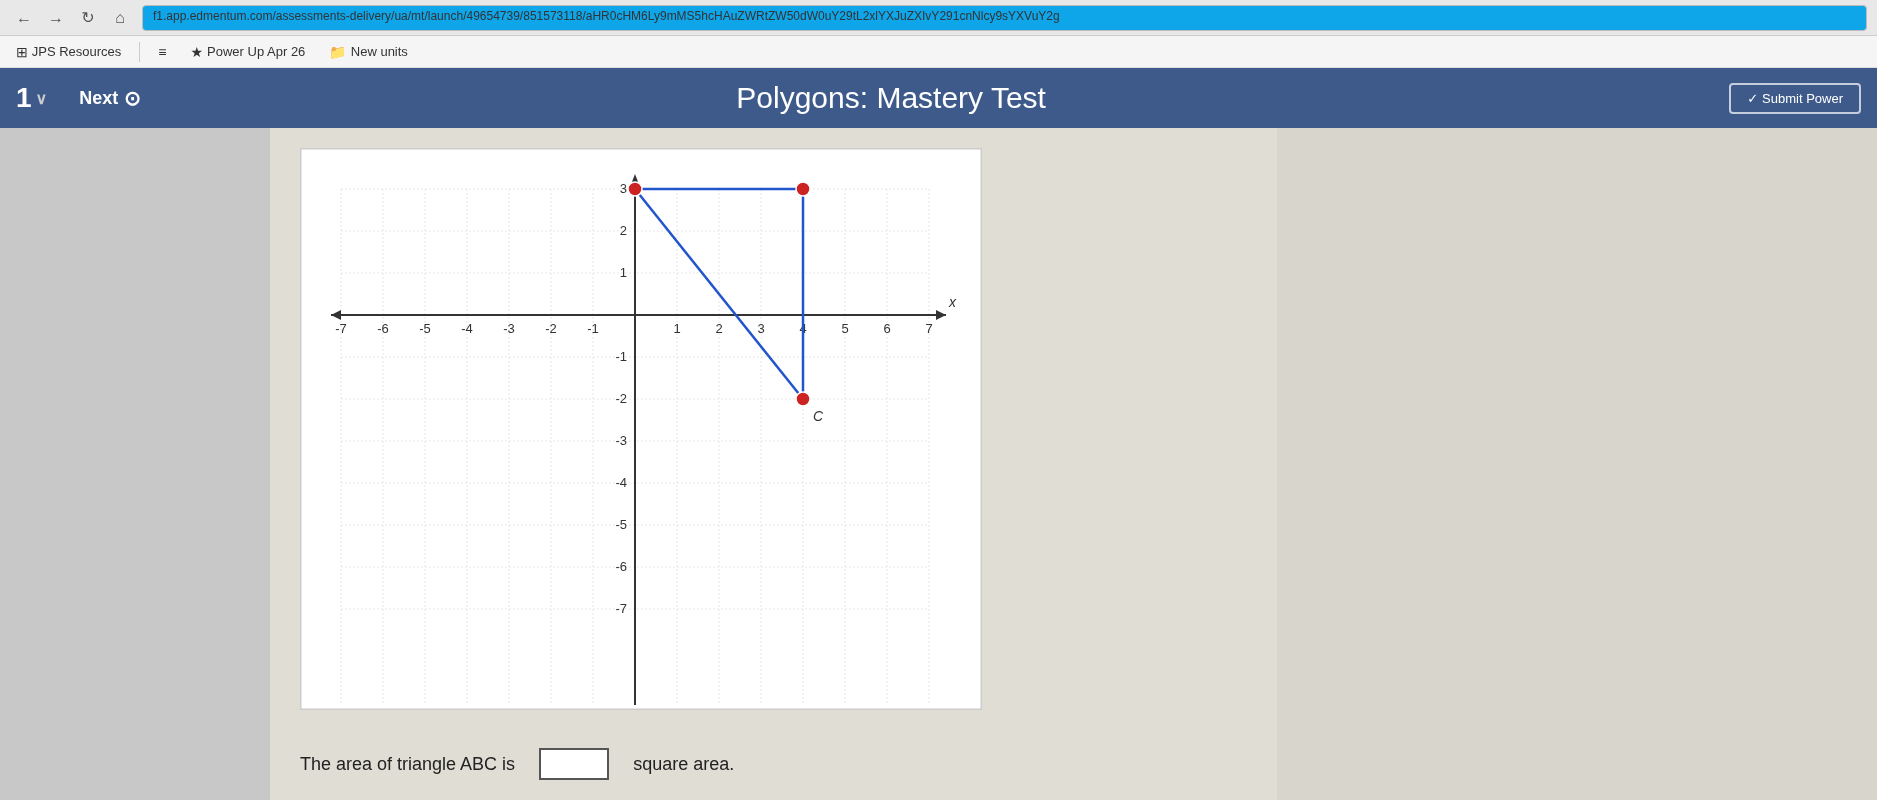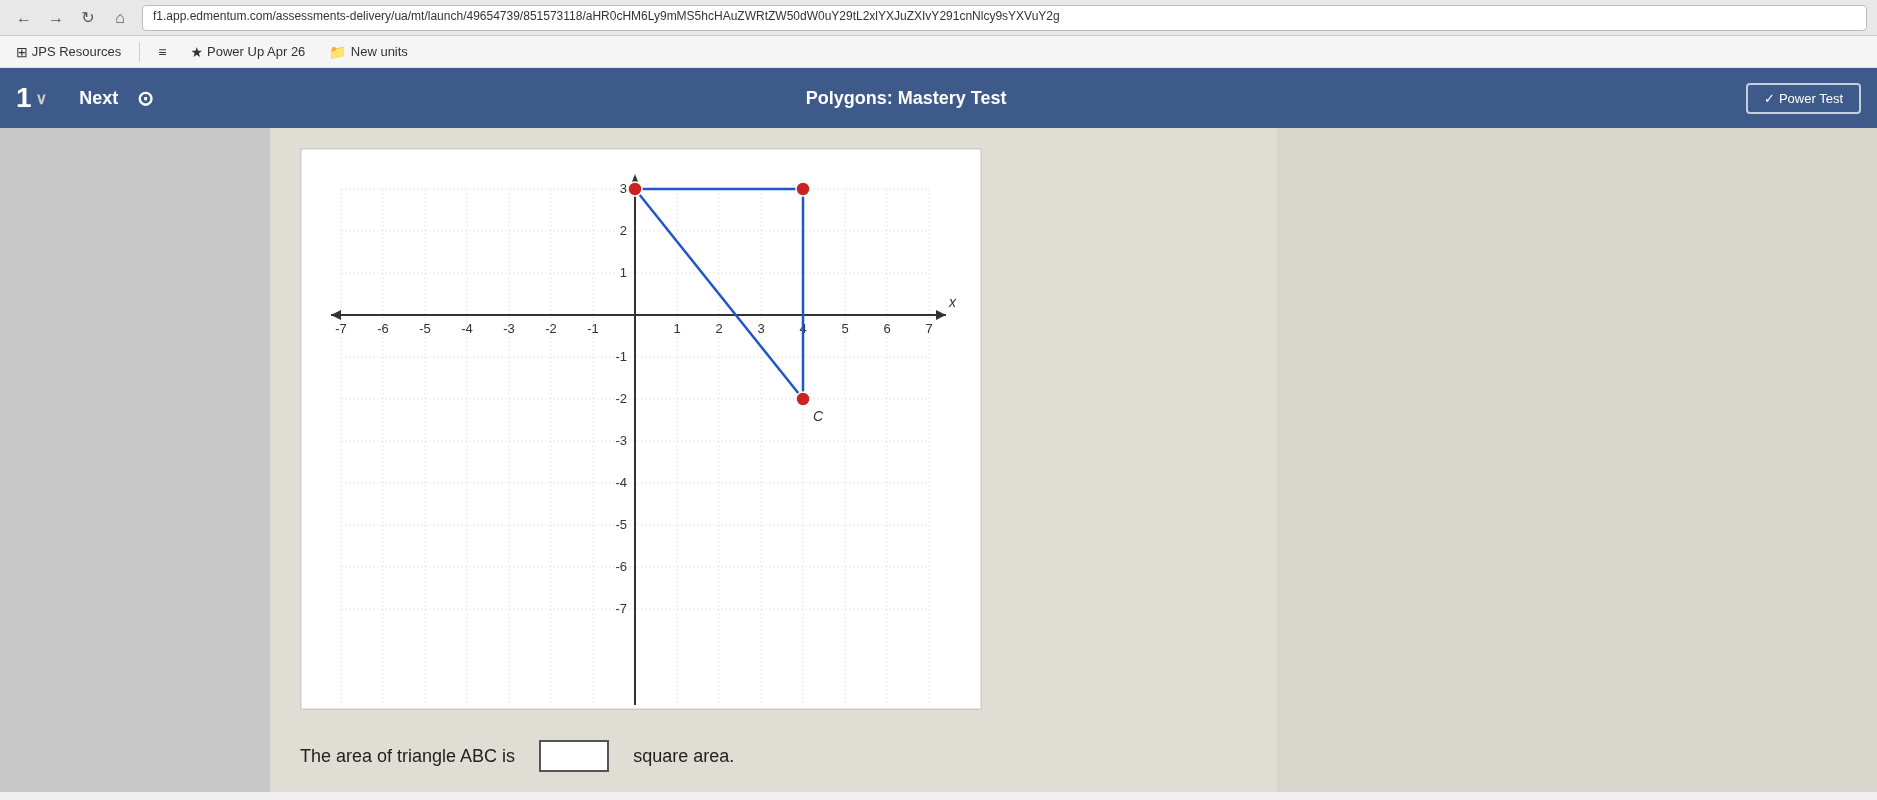--- a/index.html
+++ b/index.html
@@ -17,21 +17,21 @@
     }
     .nav-buttons { display: flex; gap: 4px; align-items: center; }
     .nav-btn {
       width: 28px; height: 28px;
       background: none; border: none; cursor: pointer;
       font-size: 16px; color: #555;
       display: flex; align-items: center; justify-content: center;
     }
     .url-bar {
       flex: 1;
-      background: #ffffff;
+      background: #0ea5e9;
       border: 1px solid #bbb;
       border-radius: 4px;
       padding: 3px 10px;
       font-size: 12px;
       color: #333;
       height: 26px;
     }
 
     
     .bookmarks-bar {
@@ -67,36 +67,36 @@
       font-weight: bold;
       color: white;
       display: flex;
       align-items: center;
       gap: 4px;
     }
     .chevron-down { font-size: 16px; color: #ccc; }
     .next-btn {
       display: flex;
       align-items: center;
-      gap: 19px;
+      gap: 6px;
       background: none;
       border: none;
       color: white;
       font-size: 18px;
       font-weight: bold;
       cursor: pointer;
       margin-left: 20px;
       padding: 6px 12px;
     }
     .next-icon { font-size: 20px; }
     .page-title {
       flex: 1;
       text-align: center;
-      font-size: 18px;
-      font-weight: bold;
+      font-size: 30px;
+      font-weight: normal;
       color: white;
       margin-left: -100px;
     }
     .submit-btn {
       background: none;
       border: 2px solid rgba(255,255,255,0.7);
       color: white;
       padding: 6px 16px;
       border-radius: 4px;
       font-size: 13px;
@@ -136,21 +136,21 @@
       position: relative;
     }
 
     
     .question-text {
       font-size: 18px;
       color: #222;
       display: flex;
       align-items: center;
       gap: 24px;
-      margin-top: 10px;
+      margin-top: 18px;
     }
     .answer-box {
       width: 70px;
       height: 32px;
       border: 2px solid #555;
       background: white;
       display: inline-block;
     }
     .answer-input {
       width: 66px;
@@ -210,21 +210,21 @@
     <span>1</span>
     <span class="chevron-down">∨</span>
   </div>
   <button class="next-btn">
     <span>Next</span>
     <span class="next-icon">⊙</span>
   </button>
   <div class="page-title">Polygons: Mastery Test</div>
   <button class="submit-btn">
     <span>✓</span>
-    <span>Power Test</span>
+    <span>Submit Power</span>
   </button>
 </div>
 
 <div class="main-content">
 
   <div class="left-sidebar"></div>
 
   <div class="content-area">
 
     <div class="graph-container">

